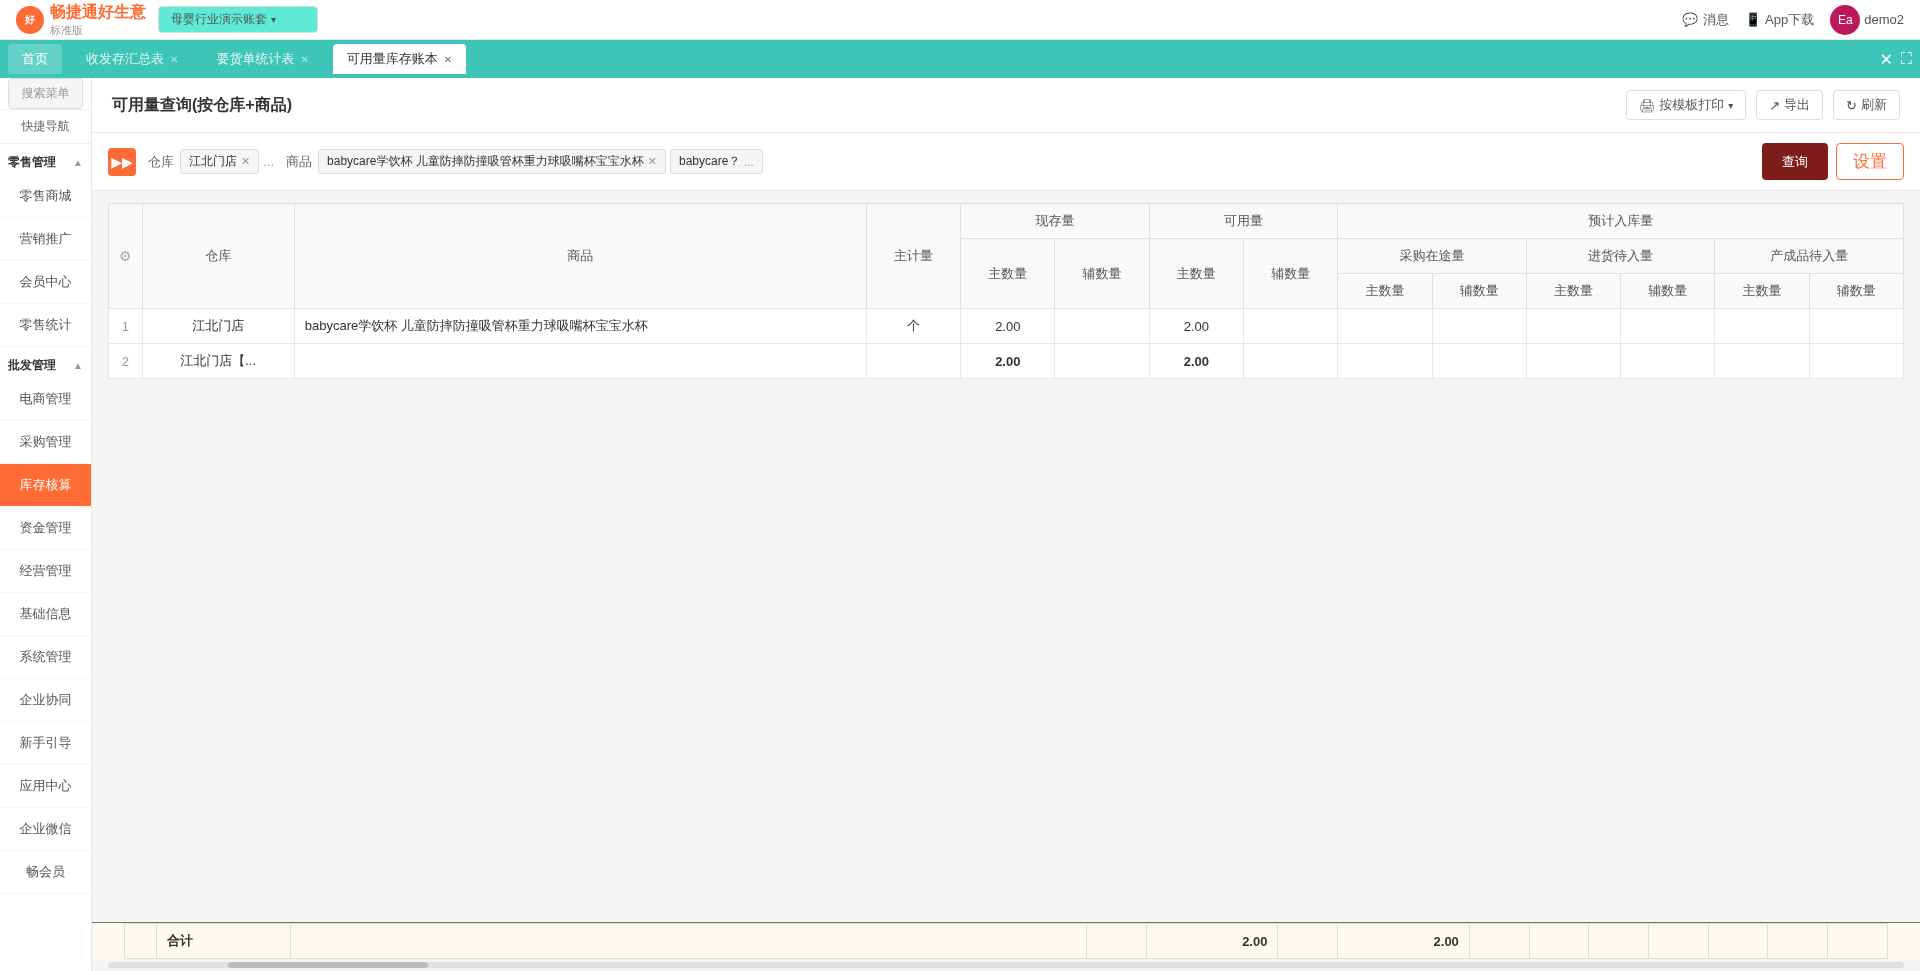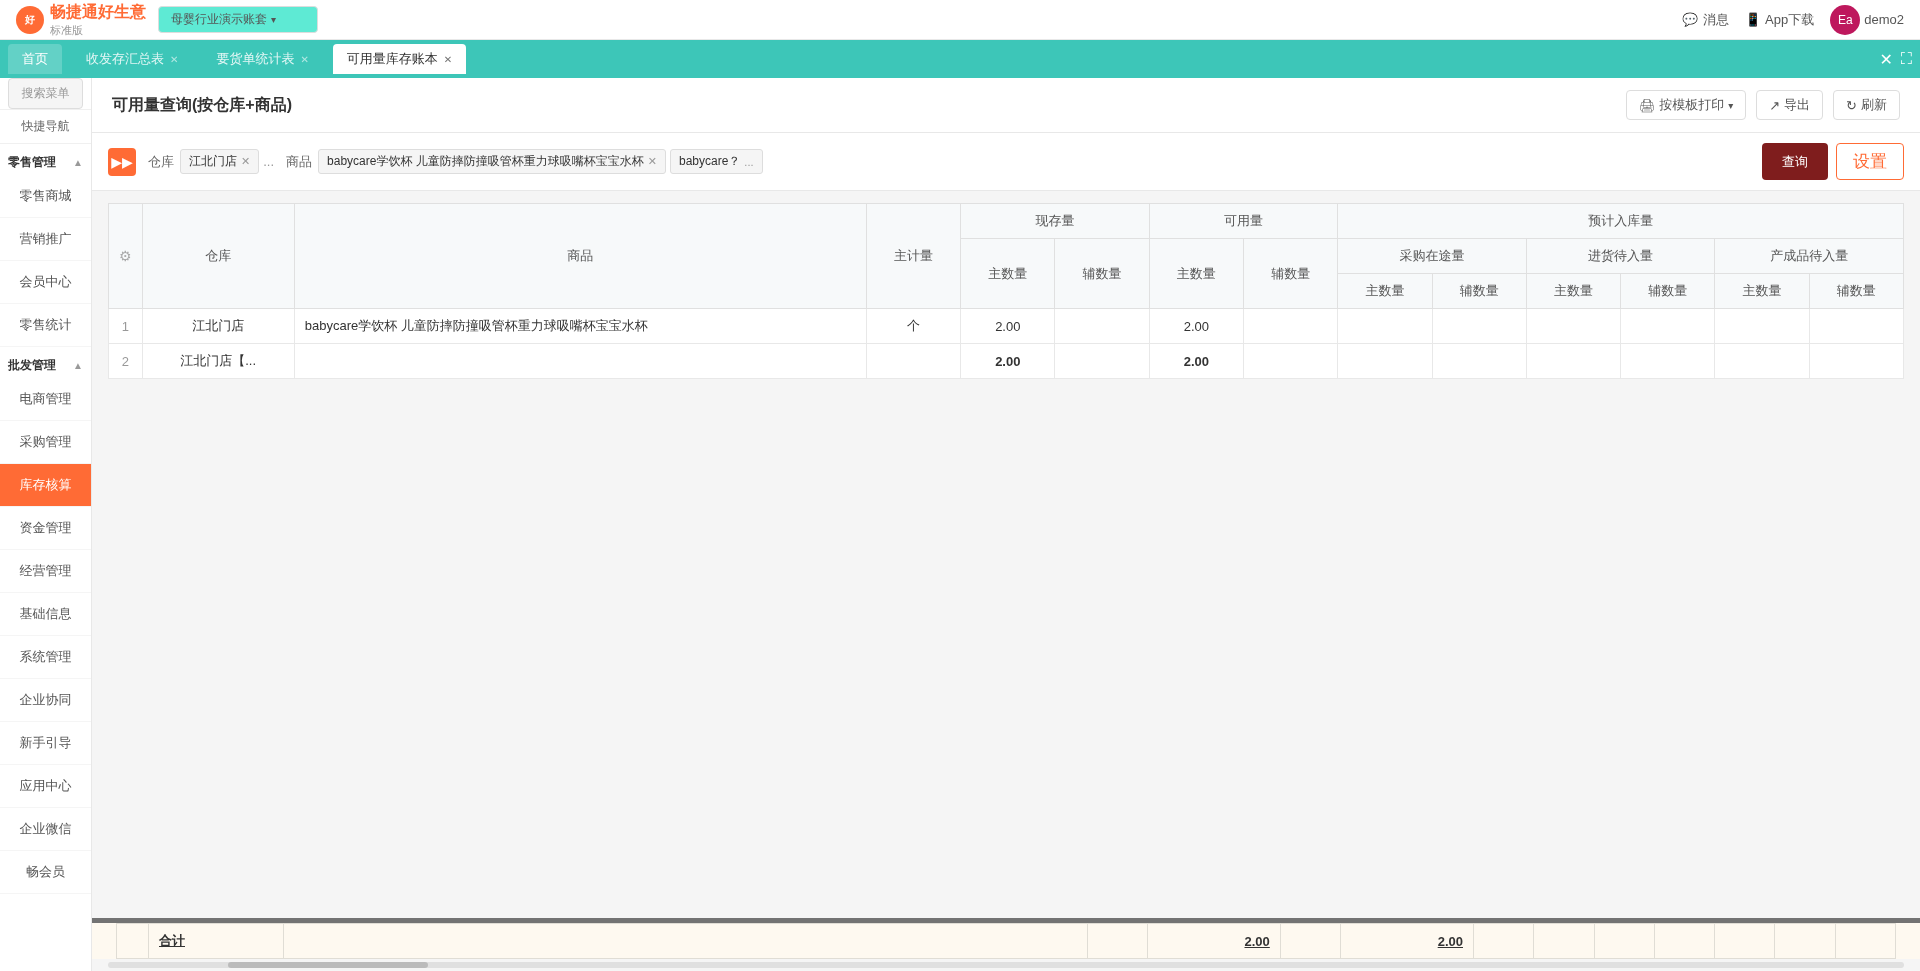--- a/index.html
+++ b/index.html
@@ -313,21 +313,21 @@
             <td></td>
             <td></td>
             <td></td>
             <td></td>
             <td></td>
           </tr>
         </tbody>
       </table>
     </div>
 
-    <div style="background:#fef9f0; border-top:5px solid #737373; padding:0 24px; flex-shrink:0;text-decoration:underline;">
+    <div style="background:#fef9f0; border-top:1px solid #737373; padding:0 32px; flex-shrink:0;">
       <table style="width:100%; border-collapse:collapse; background:#fef9f0;">
         <tbody>
             <tr>
           <td style="width:32px; border:1px solid #e0ddd5; padding:8px 10px;"></td>
           <td style="border:1px solid #e0ddd5; padding:8px 10px; font-weight:bold;">合计</td>
           <td style="border:1px solid #e0ddd5; padding:8px 10px; min-width:280px;"></td>
           <td style="border:1px solid #e0ddd5; padding:8px 10px;"></td>
           <td style="border:1px solid #e0ddd5; padding:8px 10px; text-align:right; font-weight:bold;">2.00</td>
           <td style="border:1px solid #e0ddd5; padding:8px 10px;"></td>
           <td style="border:1px solid #e0ddd5; padding:8px 10px; text-align:right; font-weight:bold;">2.00</td>

